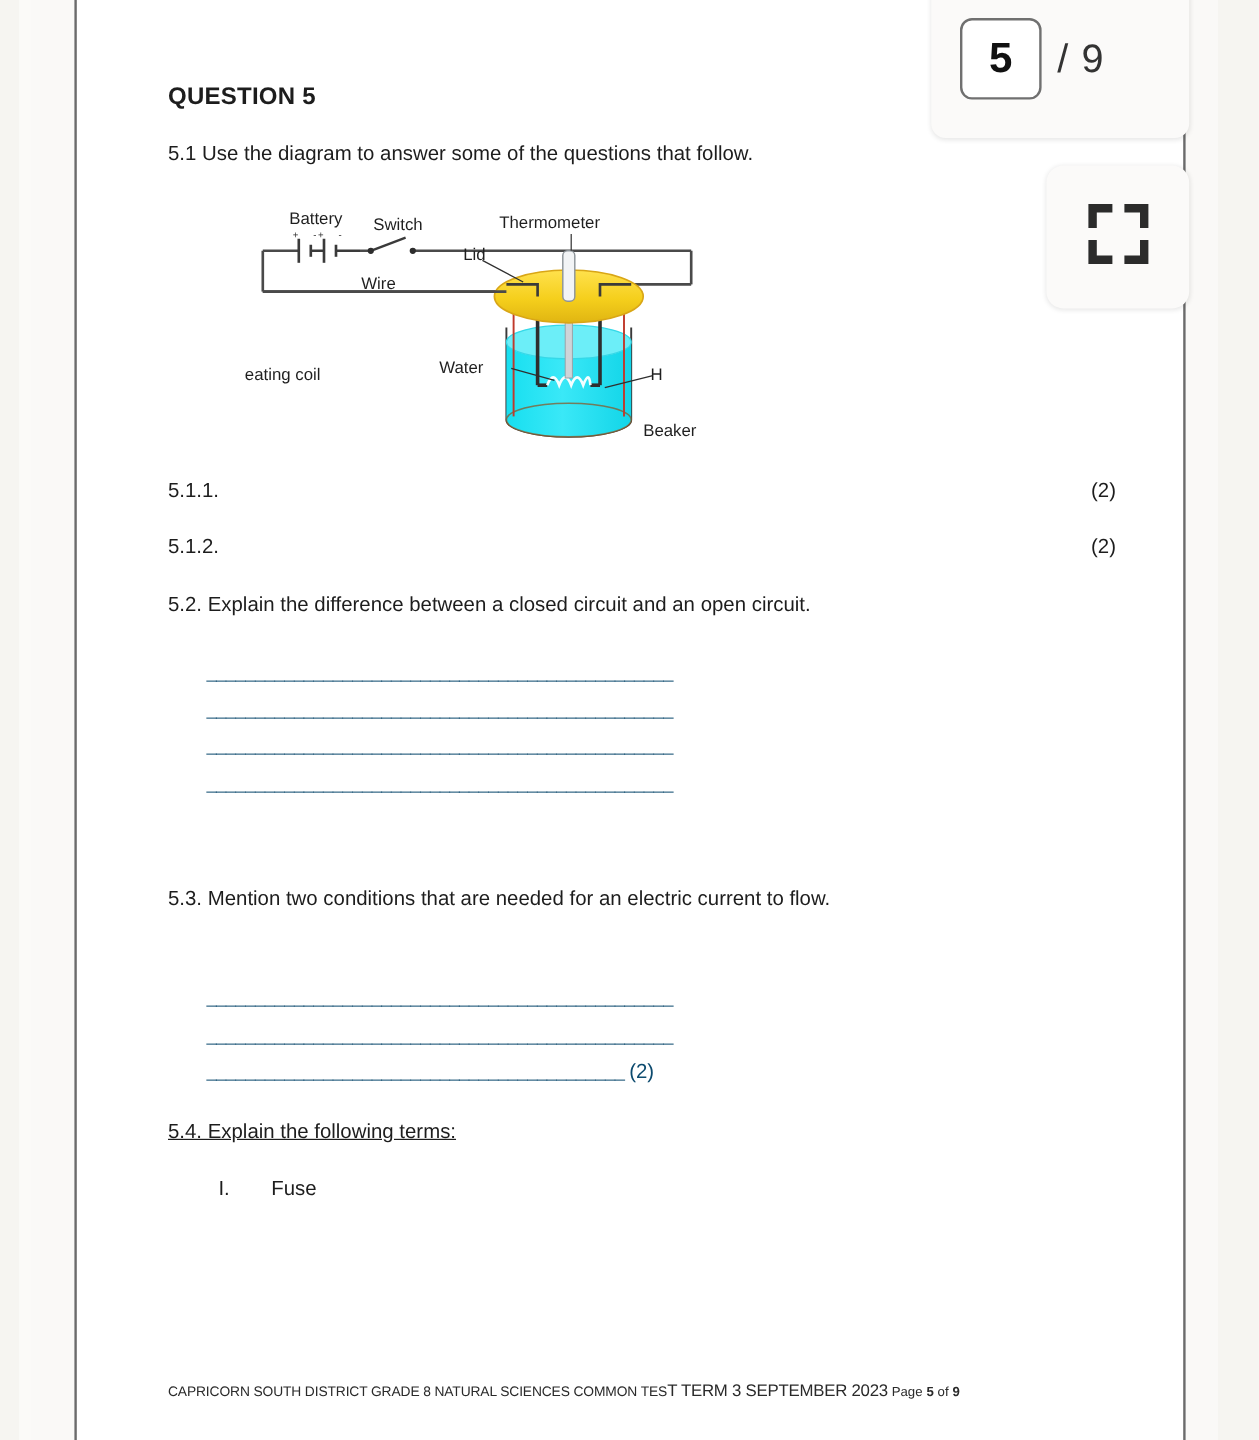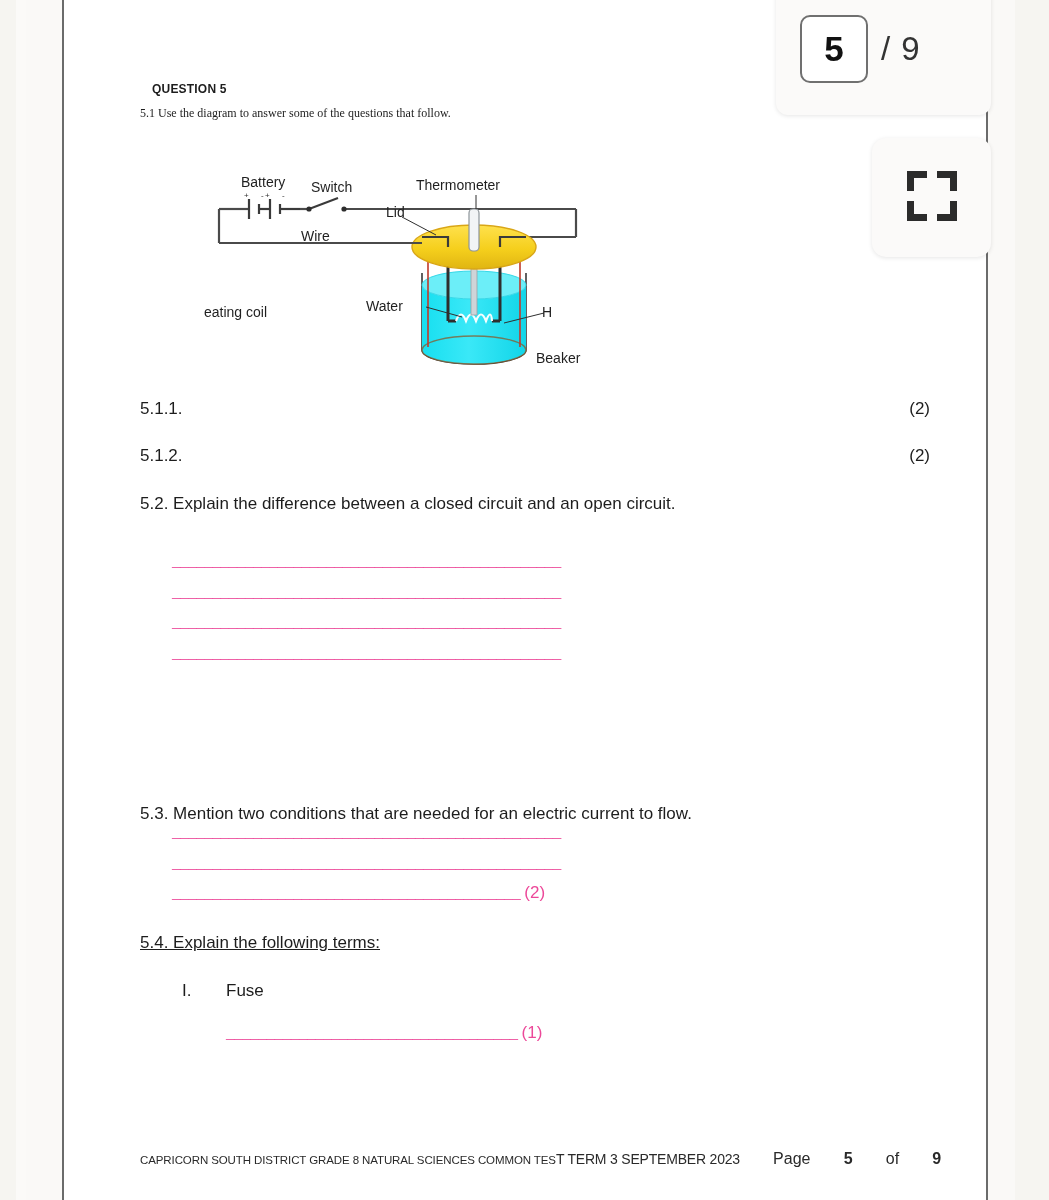--- a/index.html
+++ b/index.html
@@ -60,35 +60,34 @@
 
   
   .doc-body {
     position: absolute;
     left: 76px;
     top: 0;
     width: 790px;
     color: #1d1d1d;
   }
   .q-heading {
-    font-size: 12px;
+    font-size: 20px;
     font-weight: bold;
     letter-spacing: 0.2px;
-    margin: 12px;
+    margin: 0;
     position: absolute;
     top: 70px;
     left: 0;
   }
   .q-intro {
-    font-size: 12px;
-    position: absolute;
-    top: 106px;
+    font-size: 17px;
+    position: absolute;
+    top: 118px;
     left: 0;
     white-space: nowrap;
-    font-family: Liberation Serif, serif;
   }
 
   
   .diagram-wrap {
     position: absolute;
     left: 64px;
     top: 165px;
     width: 470px;
     height: 215px;
   }
@@ -119,21 +118,21 @@
 
   
   .ansblock {
     position: absolute;
     left: 32px;
   }
   .ansline {
     font-size: 17px;
     letter-spacing: -0.4px;
     line-height: 30.5px;
-    color: #ec4899;
+    color: #0c4a6e;
     white-space: nowrap;
     font-family: "Liberation Serif", serif;
     height: 30.5px;
   }
   .ansline .mark {
     font-family: "Liberation Sans", sans-serif;
     letter-spacing: 0;
     padding-left: 4px;
   }
 
@@ -151,21 +150,21 @@
     left: 76px;
     top: 1150px;
     width: 800px;
     font-size: 11.5px;
     color: #2a2a2a;
     white-space: nowrap;
     font-family: "Liberation Sans", sans-serif;
   }
   .doc-footer .f-a { font-size: 11.5px; letter-spacing: -0.1px; }
   .doc-footer .f-b { font-size: 14px; letter-spacing: -0.2px; }
-  .doc-footer .f-c { font-size: 16px; margin-left: 30px; }
+  .doc-footer .f-c { font-size: 11px; }
   .doc-footer .f-bold { font-weight: bold; }
 
   
   .pagenav-card {
     position: absolute;
     left: 776px;
     top: -18px;
     width: 215px;
     height: 133px;
     background: #fbfaf9;
@@ -351,37 +350,36 @@
 
       <div class="qplain" style="top:494px;">5.2. Explain the difference between a closed circuit and an open circuit.</div>
 
       <div class="ansblock" style="top:546px;">
         <div class="ansline">________________________________________________</div>
         <div class="ansline">________________________________________________</div>
         <div class="ansline">________________________________________________</div>
         <div class="ansline">________________________________________________</div>
       </div>
 
-      <div class="qplain" style="top:804px;">5.3. Mention two conditions that are needed for an electric current to flow.</div>
+      <div class="qplain" style="top:739px;">5.3. Mention two conditions that are needed for an electric current to flow.</div>
 
       <div class="ansblock" style="top:817px;">
         <div class="ansline">________________________________________________</div>
         <div class="ansline">________________________________________________</div>
         <div class="ansline"><span>___________________________________________</span><span class="mark">(2)</span></div>
       </div>
 
       <div class="qplain" style="top:933px;text-decoration:underline;">5.4. Explain the following terms:</div>
 
       <div class="roman-row" style="top:981px; left:42px;">
         <span class="rnum">I.</span>
         <span>Fuse</span>
       </div>
 
       <div class="ansblock" style="top:1018px; left:86px;">
-        <div class="ansline"><span>____________________________________</span><span class="mark">(1)</span></div>
       </div>
 
     </div>
 
     <div class="doc-footer">
       <span class="f-a">CAPRICORN SOUTH DISTRICT GRADE 8 NATURAL SCIENCES COMMON TES</span><span class="f-b">T TERM 3 SEPTEMBER 2023</span>
       <span class="f-c">Page</span>
       <span class="f-c f-bold">5</span>
       <span class="f-c">of</span>
       <span class="f-c f-bold">9</span>

